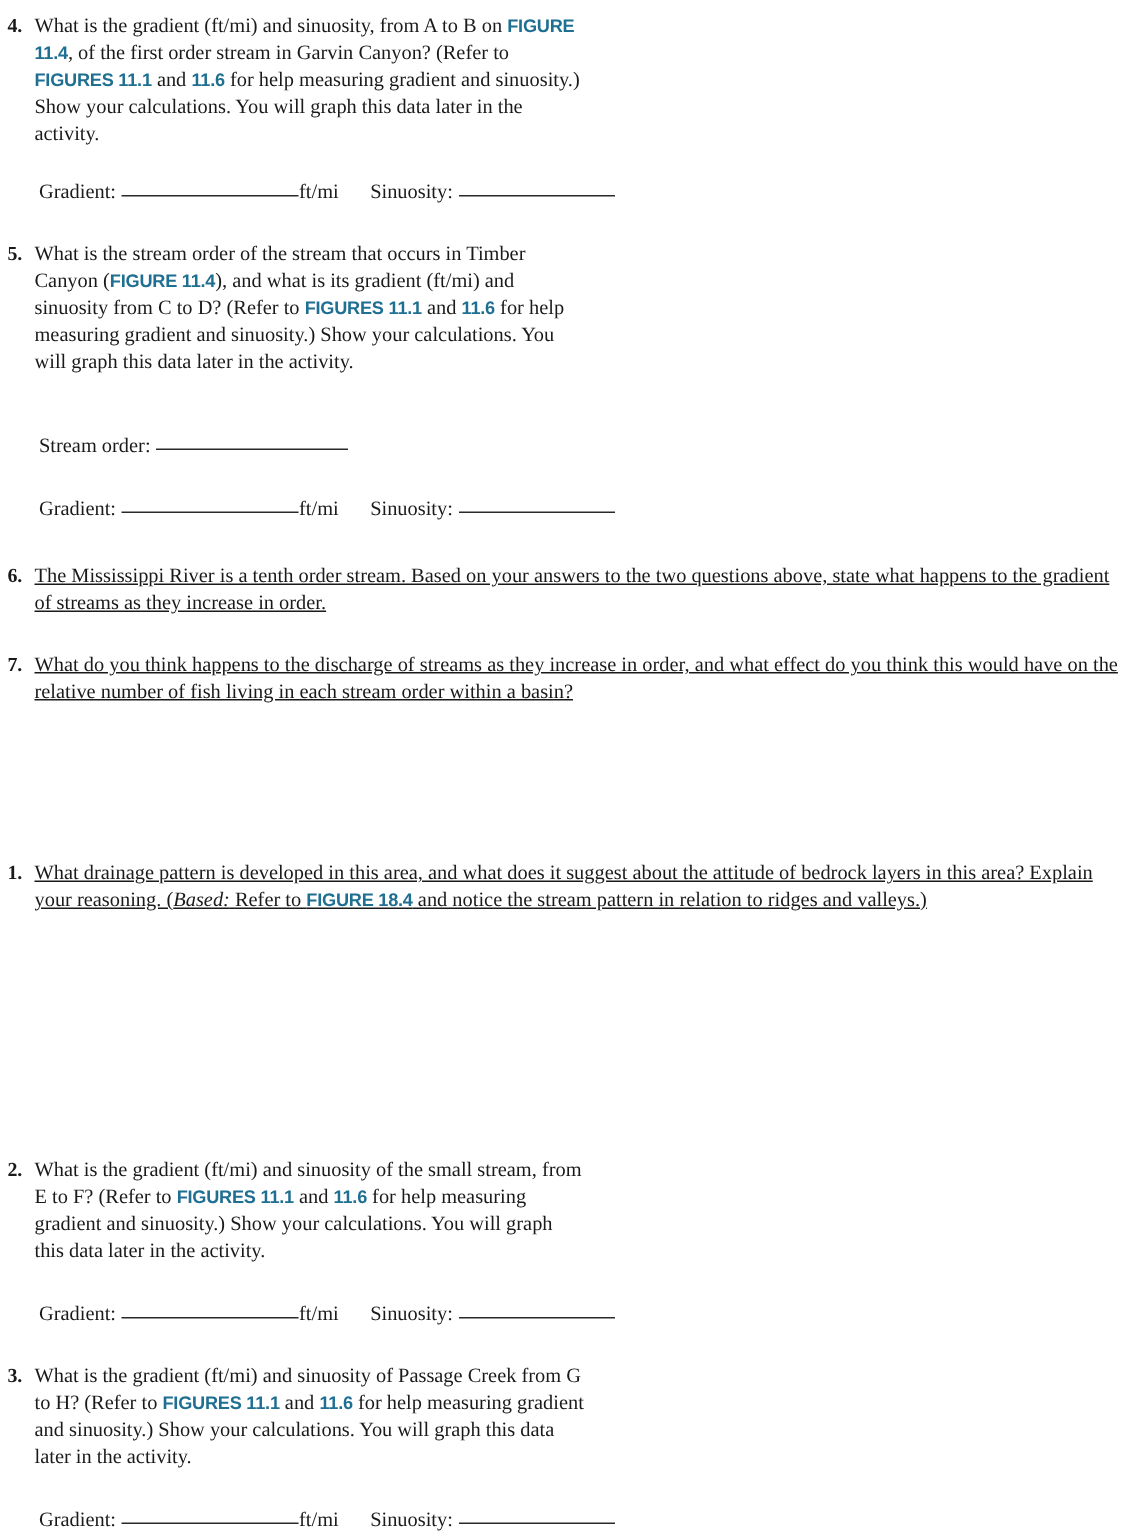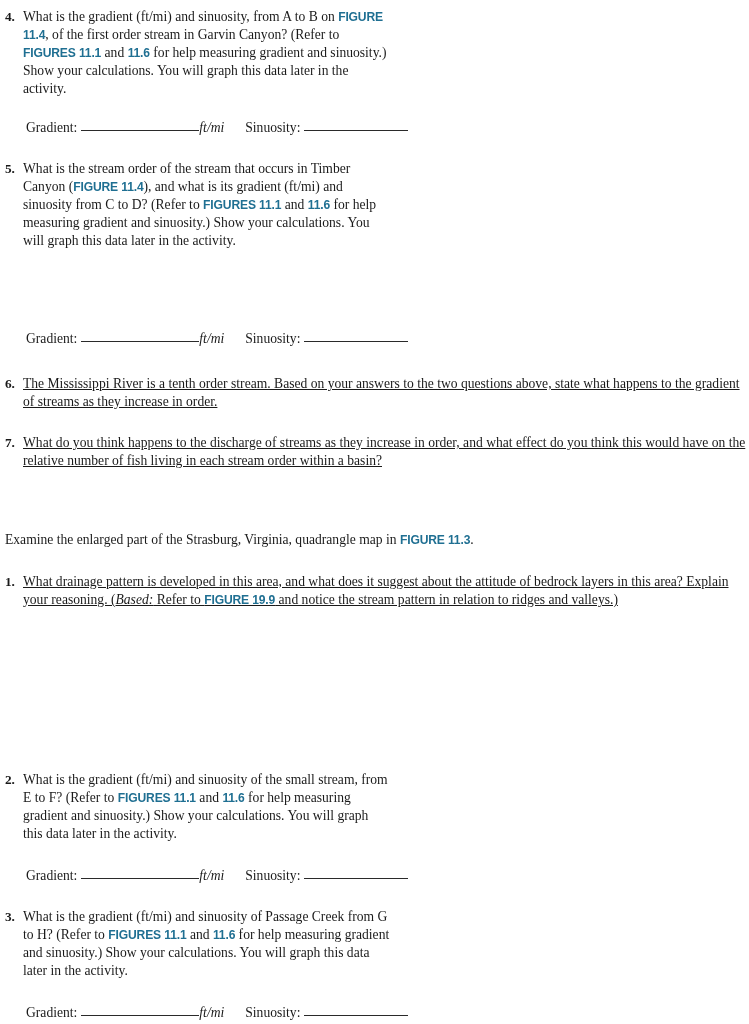--- a/index.html
+++ b/index.html
@@ -88,21 +88,21 @@
   .blank {
     display: inline-block;
     border-bottom: 1px solid #2a2a2a;
     height: 13px;
     margin: 0 0 0 4px;
     vertical-align: baseline;
   }
   .blank.w-grad   { width: 118px; }
   .blank.w-sinu   { width: 104px; }
   .blank.w-order  { width: 128px; }
-  .unit { margin-left: 0px; font-style: italic; }
+  .unit { margin-left: 0px; }
   .gap-lg { display: inline-block; width: 21px; }
 
   
   .answers .blank { position: relative; top: -1px; }
 </style>
 </head>
 <body>
 
 <div class="page">
 
@@ -118,45 +118,48 @@
     <span class="gap-lg"></span>
     <span class="ans-label">Sinuosity:</span>
     <span class="blank w-sinu"></span>
   </div>
 
   <div class="q col-narrow" style="top:160px;">
     <div class="q-num">5.</div>
     <div class="q-body">What is the stream order of the stream that occurs in Timber Canyon (<span class="fig">FIGURE 11.4</span>), and what is its gradient (ft/mi) and sinuosity from C to D? (Refer to <span class="fig">FIGURES 11.1</span> and <span class="fig">11.6</span> for help measuring gradient and sinuosity.) Show your calculations. You will graph this data later in the activity.</div>
   </div>
 
+  <div class="answers" style="top:287px;">
+    <span class="ans-label">Stream order:</span>
+    <span class="blank w-order"></span>
+  </div>
 
   <div class="answers" style="top:329px;">
     <span class="ans-label">Gradient:</span>
     <span class="blank w-grad"></span>
     <span class="unit">ft/mi</span>
     <span class="gap-lg"></span>
     <span class="ans-label">Sinuosity:</span>
     <span class="blank w-sinu"></span>
   </div>
 
   <div class="q col-wide" style="top:375px;">
     <div class="q-num">6.</div>
     <div class="q-body">The Mississippi River is a tenth order stream. Based on your answers to the two questions above, state what happens to the gradient of streams as they increase in order.</div>
   </div>
 
   <div class="q col-wide" style="top:434px;">
     <div class="q-num">7.</div>
     <div class="q-body">What do you think happens to the discharge of streams as they increase in order, and what effect do you think this would have on the relative number of fish living in each stream order within a basin?</div>
   </div>
 
-  <div class="plain-line" style="top:531px;">Examine the enlarged part of the Strasburg, Virginia, quadrangle map in <span class="fig">FIGURE 11.3</span>.</div>
 
   <div class="q col-wide" style="top:573px;">
     <div class="q-num">1.</div>
-    <div class="q-body">What drainage pattern is developed in this area, and what does it suggest about the attitude of bedrock layers in this area? Explain your reasoning. (<span class="ital">Based:</span> Refer to <span class="fig">FIGURE 19.9</span> and notice the stream pattern in relation to ridges and valleys.)</div>
+    <div class="q-body">What drainage pattern is developed in this area, and what does it suggest about the attitude of bedrock layers in this area? Explain your reasoning. (<span class="ital">Based:</span> Refer to <span class="fig">FIGURE 18.4</span> and notice the stream pattern in relation to ridges and valleys.)</div>
   </div>
 
   <div style="position:absolute; left:5px; top:615px; width:740px; height:155px;"></div>
 
   <div class="q col-narrow" style="top:771px;">
     <div class="q-num">2.</div>
     <div class="q-body">What is the gradient (ft/mi) and sinuosity of the small stream, from E to F? (Refer to <span class="fig">FIGURES 11.1</span> and <span class="fig">11.6</span> for help measuring gradient and sinuosity.) Show your calculations. You will graph this data later in the activity.</div>
   </div>
 
   <div class="answers" style="top:866px;">

